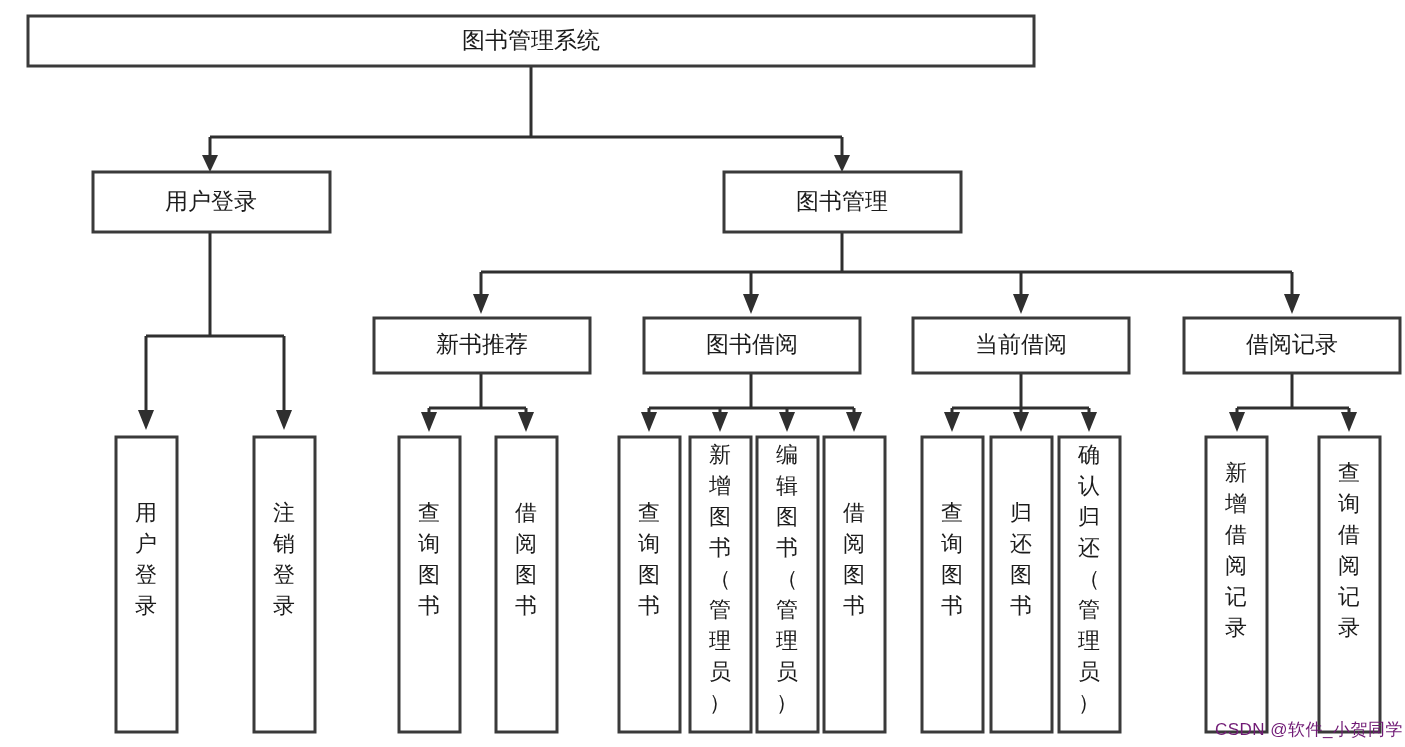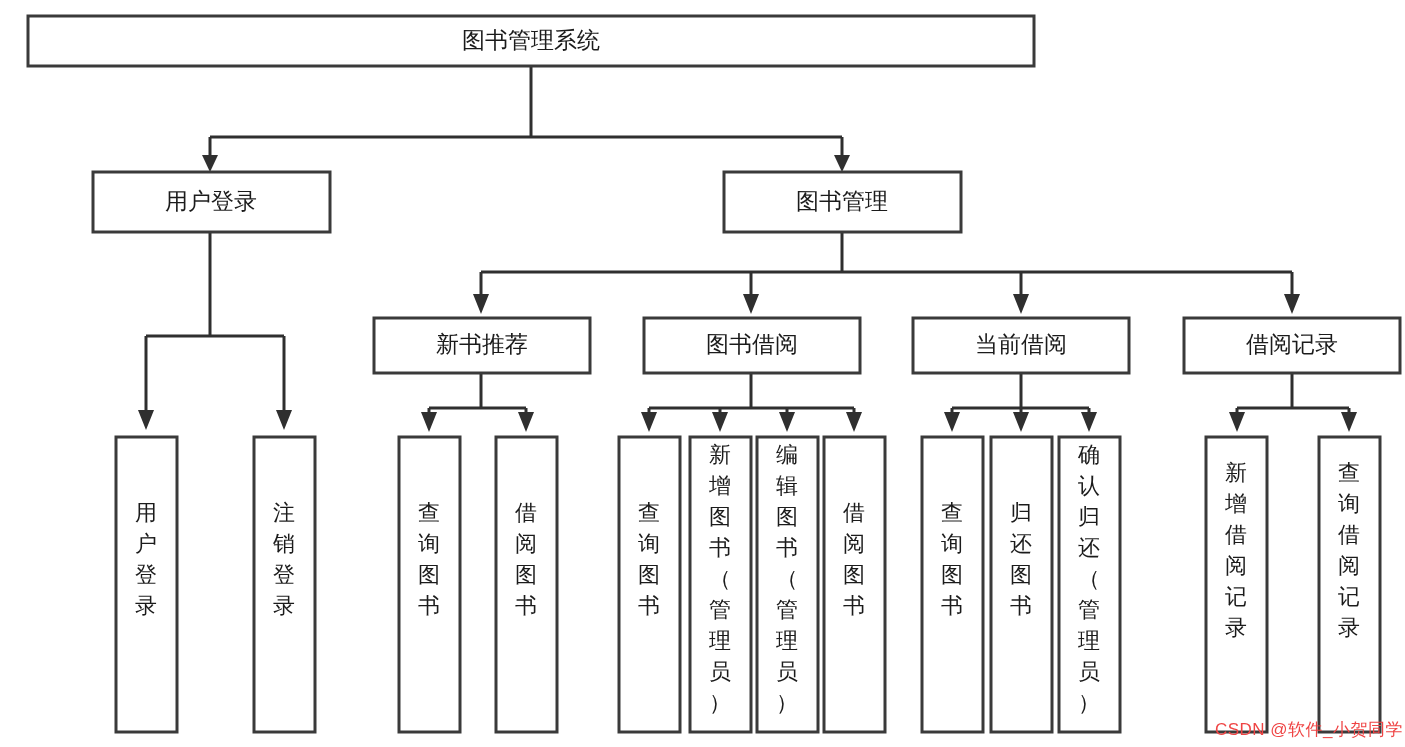--- a/index.html
+++ b/index.html
@@ -51,21 +51,21 @@
     stroke-linecap: butt;
   }
   .arrow-head {
     fill: #2f2f2f;
     stroke: none;
   }
   .watermark {
     position: absolute;
     right: 14px;
     bottom: 6px;
-    color: #ef4444;
+    color: #701a75;
     font-size: 17px;
     font-family: "Liberation Sans", "DejaVu Sans", sans-serif;
     letter-spacing: 0.5px;
     white-space: nowrap;
     user-select: none;
   }
 </style>
 </head>
 <body>
 

